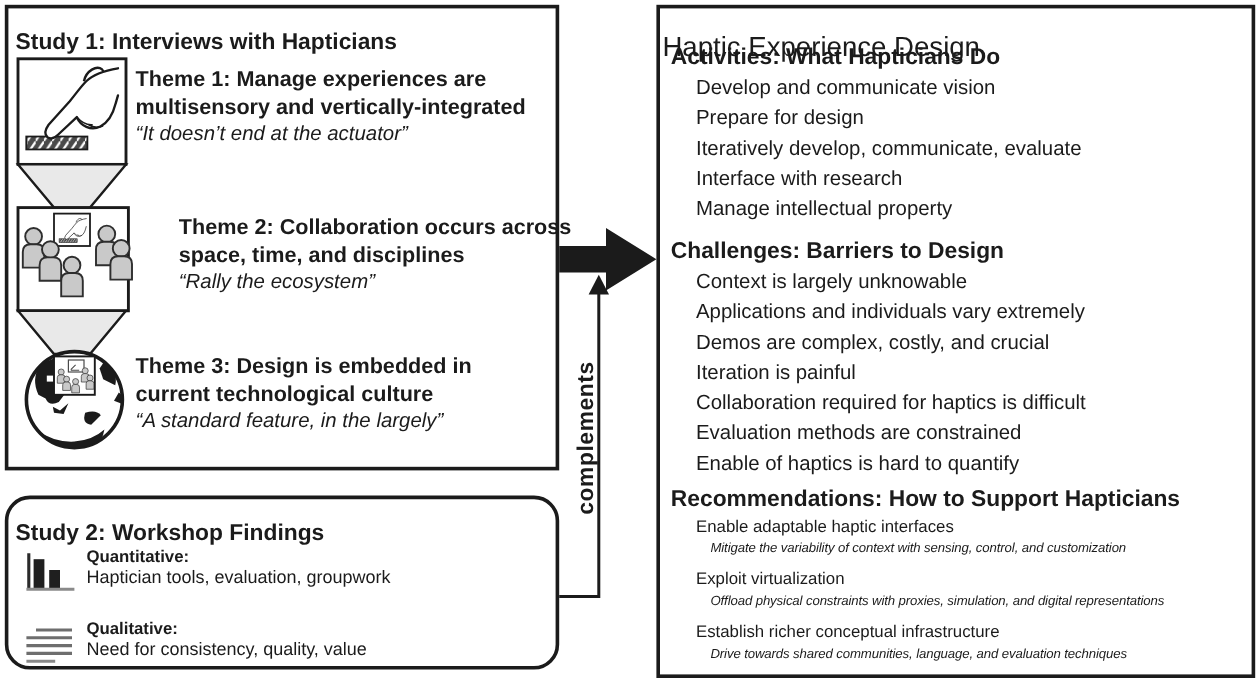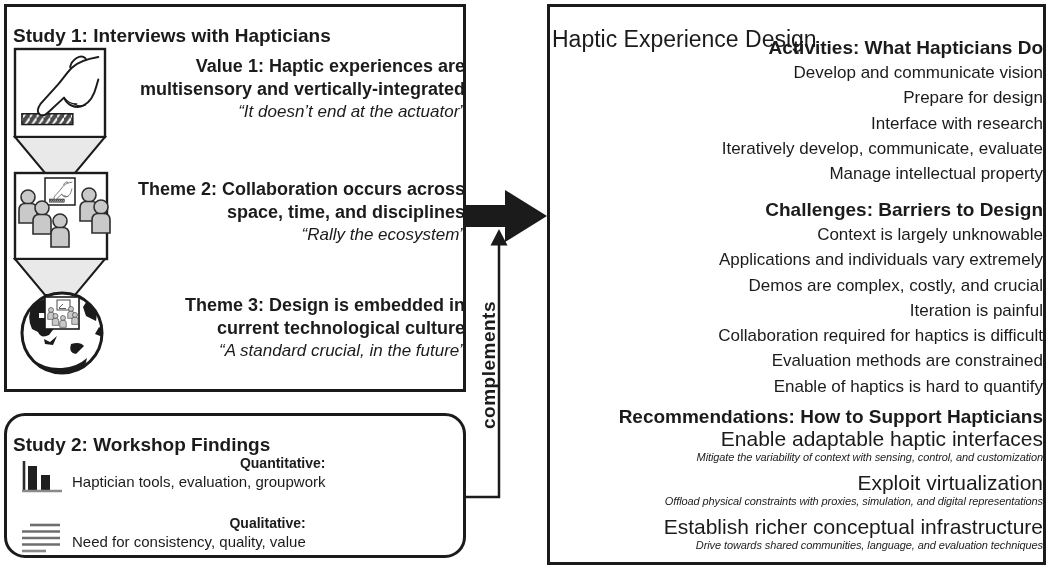--- a/index.html
+++ b/index.html
@@ -1,33 +1,32 @@
 <!DOCTYPE html>
 <html><head>
 <meta charset="utf-8">
 <style>
   html,body{margin:0;padding:0;background:#fff;}
   .canvas{
     position:relative;width:1050px;height:570px;background:#ffffff;
     font-family:"Liberation Sans","DejaVu Sans",sans-serif;color:#1b1b1b;
     overflow:hidden;
-    text-align:right;
   }
   .box{position:absolute;background:#fff;border:3px solid #1b1b1b;}
   .study1{left:4px;top:4px;width:456px;height:382px;}
   .study2{left:4px;top:413px;width:456px;height:139px;border-radius:21px;}
   .hed{left:547px;top:4px;width:493px;height:555px;}
 
   .box-title{position:absolute;left:6px;top:2px;font-size:19px;font-weight:bold;white-space:nowrap;}
 
   .illustration{position:absolute;left:6px;top:38px;width:100px;height:334px;}
 
   .theme{position:absolute;left:106px;width:352px;}
   .theme.t1{top:48px;}
-  .theme.t2{top:171px;}
+  .theme.t2{top:171px;margin-left:36px;}
   .theme.t3{top:287px;}
   .theme-line{font-size:18px;font-weight:bold;line-height:22.5px;white-space:nowrap;}
   .quote{font-size:17px;font-style:italic;line-height:21px;margin-top:1px;white-space:nowrap;}
 
   .finding{position:absolute;left:0;width:450px;}
   .finding.f1{top:38px;}
   .finding.f2{top:98px;}
   .f-icon{position:absolute;left:13px;top:6px;}
   .f-icon.lines{top:8px;}
   .f-text{position:absolute;left:65px;top:0;}
@@ -35,21 +34,21 @@
   .f-body{font-size:15px;line-height:18.5px;white-space:nowrap;}
 
   .hed-title{position:absolute;left:2px;top:0px;font-size:23px;font-weight:normal;white-space:nowrap;}
   .sec{position:absolute;left:0;width:493px;}
   .sec.activities{top:29px;}
   .sec.challenges{top:191px;}
   .sec.recommendations{top:398px;}
   .sec-heading{margin:0 0 0 9px;font-size:19px;font-weight:bold;line-height:24px;white-space:nowrap;}
   .item{margin-left:30px;font-size:17px;line-height:25.3px;white-space:nowrap;}
   .rec{margin-left:30px;margin-bottom:7px;}
-  .rec-label{font-size:21px;line-height:19.5px;white-space:nowrap;}
+  .rec-label{font-size:14px;line-height:19.5px;white-space:nowrap;}
   .rec-detail{font-size:11px;font-style:italic;line-height:17.5px;letter-spacing:-0.1px;white-space:nowrap;margin-left:12px;}
 
   .complements-label{
     position:absolute;left:489px;top:365px;
     transform:translate(-50%,-50%) rotate(-90deg);
     font-size:19px;font-weight:600;letter-spacing:0.5px;white-space:nowrap;
   }
   .arrows{position:absolute;left:0;top:0;width:1050px;height:570px;pointer-events:none;}
 </style>
 </head>
@@ -118,33 +117,33 @@
         <path d="M46,263 l4,-4 M46,263.5 h7" stroke="#4a4a4a" stroke-width="0.9" fill="none"></path>
         <use href="#person" transform="translate(38,265) scale(0.36)"></use>
         <use href="#person" transform="translate(42.5,271) scale(0.36)"></use>
         <use href="#person" transform="translate(58,264) scale(0.36)"></use>
         <use href="#person" transform="translate(62,270) scale(0.36)"></use>
         <use href="#person" transform="translate(50,273) scale(0.36)"></use>
       </g>
     </svg>
 
     <div class="theme t1">
-      <div class="theme-line">Value 1: Haptic experiences are</div>
+      <div class="theme-line">Theme 1: Manage experiences are</div>
       <div class="theme-line">multisensory and vertically-integrated</div>
       <div class="quote">“It doesn’t end at the actuator”</div>
     </div>
     <div class="theme t2">
       <div class="theme-line">Theme 2: Collaboration occurs across</div>
       <div class="theme-line">space, time, and disciplines</div>
       <div class="quote">“Rally the ecosystem”</div>
     </div>
     <div class="theme t3">
       <div class="theme-line">Theme 3: Design is embedded in</div>
       <div class="theme-line">current technological culture</div>
-      <div class="quote">“A standard crucial, in the future”</div>
+      <div class="quote">“A standard feature, in the largely”</div>
     </div>
   </section>
 
   <section class="box study2">
     <h2 class="box-title">Study 2: Workshop Findings</h2>
 
     <div class="finding f1">
       <svg class="f-icon" width="44" height="34" viewBox="0 0 44 34" aria-hidden="true">
         <line x1="4" y1="1" x2="4" y2="31" stroke="#2a2a2a" stroke-width="2.6"></line>
         <rect x="8" y="6" width="9" height="25" fill="#1f1f1f"></rect>
@@ -172,22 +171,22 @@
     </div>
   </section>
 
   <section class="box hed">
     <h2 class="hed-title">Haptic Experience Design</h2>
 
     <div class="sec activities">
       <h3 class="sec-heading">Activities: What Hapticians Do</h3>
       <div class="item">Develop and communicate vision</div>
       <div class="item">Prepare for design</div>
+      <div class="item">Iteratively develop, communicate, evaluate</div>
       <div class="item">Interface with research</div>
-      <div class="item">Iteratively develop, communicate, evaluate</div>
       <div class="item">Manage intellectual property</div>
     </div>
 
     <div class="sec challenges">
       <h3 class="sec-heading">Challenges: Barriers to Design</h3>
       <div class="item">Context is largely unknowable</div>
       <div class="item">Applications and individuals vary extremely</div>
       <div class="item">Demos are complex, costly, and crucial</div>
       <div class="item">Iteration is painful</div>
       <div class="item">Collaboration required for haptics is difficult</div>

